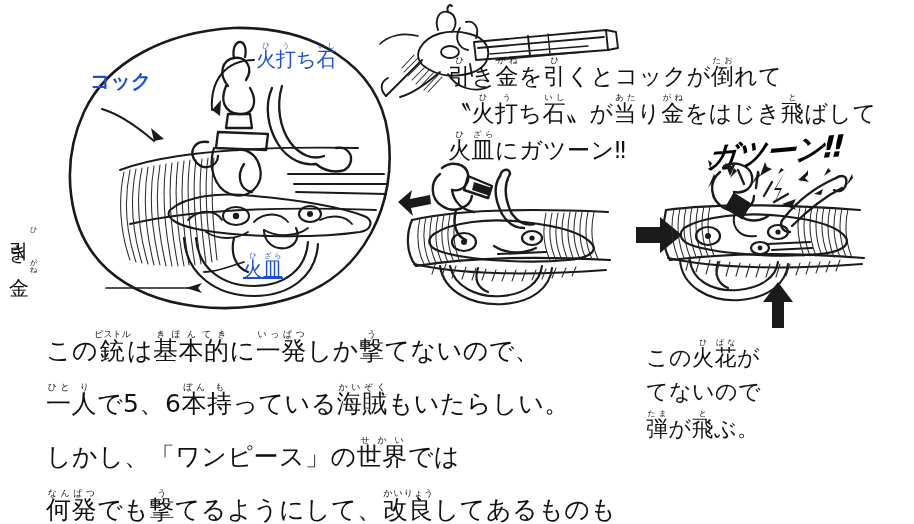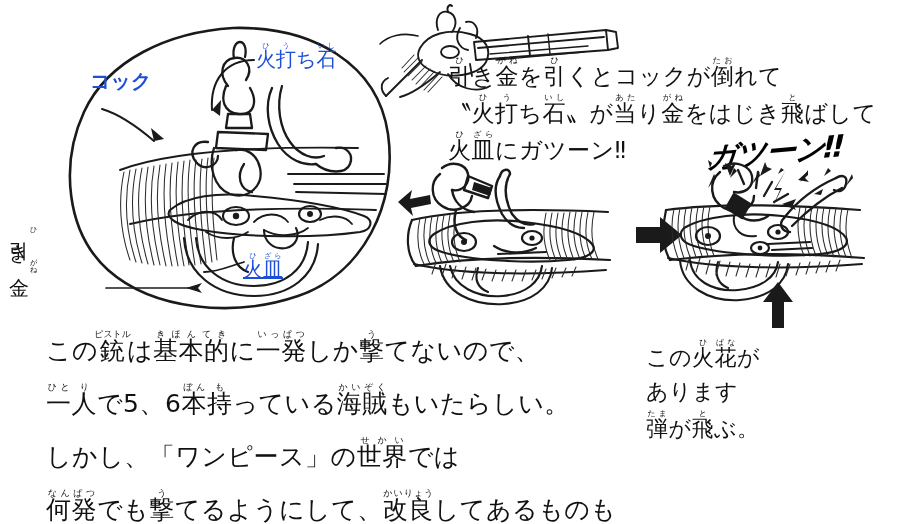--- a/index.html
+++ b/index.html
@@ -455,21 +455,21 @@
 
   <svg class="abs" style="left:762px; top:282px;" width="32" height="46">
     <path class="ink-fill" d="M16 0 L31 20 L22 20 L22 46 L10 46 L10 20 L1 20 Z"></path>
   </svg>
 
   <div class="abs rcap-text" style="left:646px; top:318px;margin-top:20px;">
     <div class="ln jp">
       この<ruby><rb>火</rb><rt>ひ</rt></ruby><ruby><rb>花</rb><rt>ばな</rt></ruby>が
     </div>
     <div class="ln jp">
-      あります
+      てないので
     </div>
     <div class="ln jp">
       <ruby><rb>弾</rb><rt>たま</rt></ruby>が<ruby><rb>飛</rb><rt>と</rt></ruby>ぶ。
     </div>
   </div>
 
   <div class="abs body-text" style="left:46px; top:316px;">
     <div class="ln jp">
       この<ruby><rb>銃</rb><rt>ピストル</rt></ruby>は<ruby><rb>基本的</rb><rt>きほんてき</rt></ruby>に<ruby><rb>一発</rb><rt>いっぱつ</rt></ruby>しか<ruby><rb>撃</rb><rt>う</rt></ruby>てないので、
     </div>

